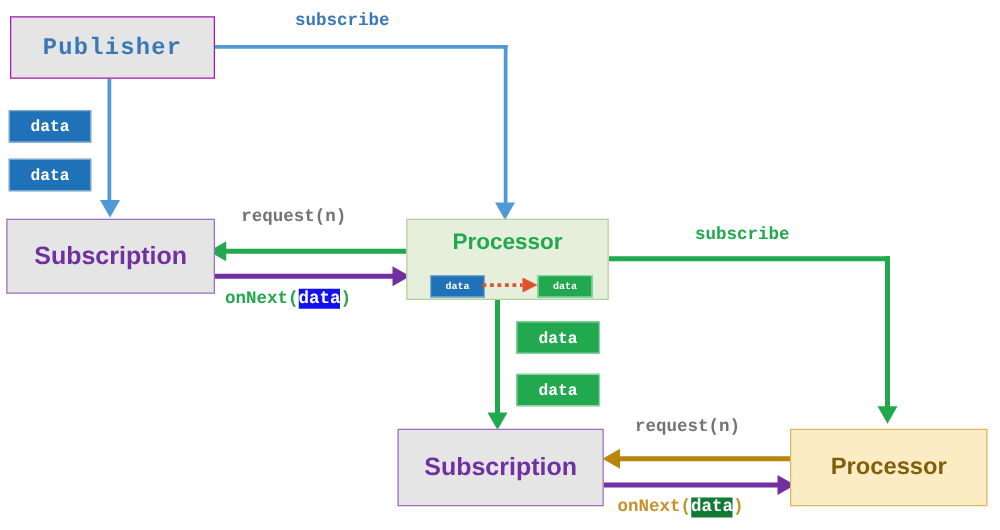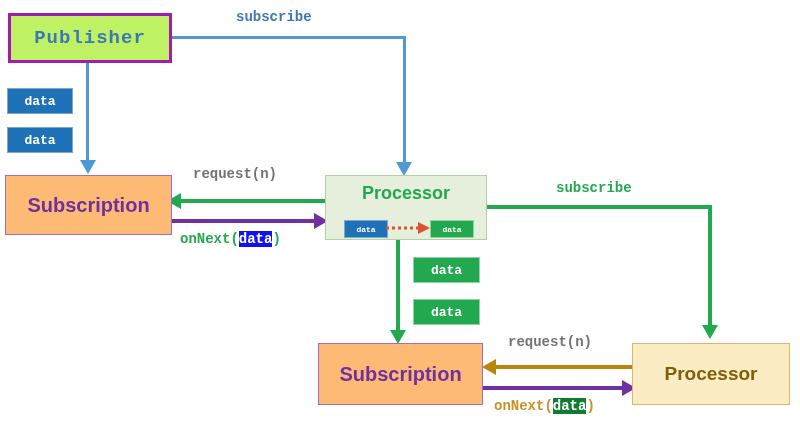--- a/index.html
+++ b/index.html
@@ -3,31 +3,31 @@
 <meta charset="utf-8">
 <style>
   html,body{margin:0;padding:0;background:#ffffff;}
   body{width:800px;height:424px;overflow:hidden;font-family:"Liberation Sans",sans-serif;}
   #stage{position:relative;width:800px;height:424px;background:#fff;}
   .box{position:absolute;box-sizing:border-box;display:flex;align-items:center;justify-content:center;}
   .mono{font-family:"Liberation Mono","DejaVu Sans Mono",monospace;}
   .sans{font-family:"Liberation Sans",sans-serif;}
 
   
-  .publisher{left:8px;top:13px;width:164px;height:50px;background:#bef264;border:3px solid #a21caf;}
+  .publisher{left:8px;top:13px;width:164px;height:50px;background:#e5e5e5;border:1px solid #a21caf;}
   .publisher .lbl{font-size:19px;font-weight:bold;color:#3b78b5;letter-spacing:1px;}
 
   
   .chip{position:absolute;box-sizing:border-box;display:flex;align-items:center;justify-content:center;
         font-family:"Liberation Mono","DejaVu Sans Mono",monospace;font-weight:bold;color:#fff;font-size:13px;}
   .chip.blue{background:#1f72b8;border:1px solid #7fa8cd;}
   .chip.green{background:#22a84e;border:1px solid #8fd3a6;}
 
   
-  .subscription{background:#fdba74;border:1.5px solid #9d6fc4;text-align:right;}
+  .subscription{background:#e5e5e5;border:1.5px solid #9d6fc4;text-align:right;}
   .subscription .lbl{font-size:20px;font-weight:bold;color:#7030a0;}
 
   
   .processor{left:325px;top:175px;width:162px;height:65px;background:#e5efdc;border:1px solid #b5cfa0;
              flex-direction:column;justify-content:flex-start;padding-top:7px;}
   .processor .lbl{font-size:18px;font-weight:bold;color:#22a84e;}
 
   
   .subscriber{left:632px;top:343px;width:158px;height:62px;background:#fcecc4;border:1.5px solid #d9b86a;}
   .subscriber .lbl{font-size:19px;font-weight:bold;color:#7f5f0a;}

